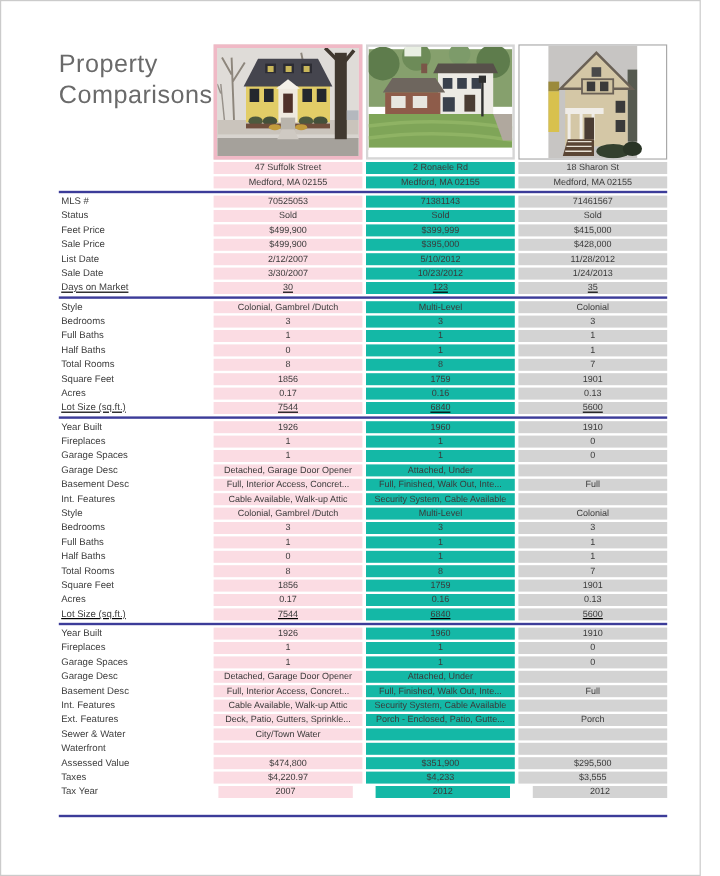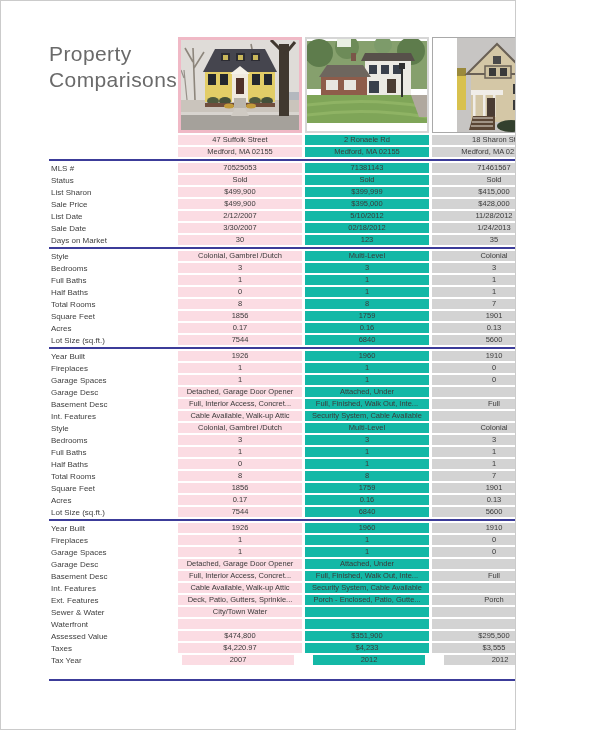--- a/index.html
+++ b/index.html
@@ -1,16 +1,16 @@
 <!DOCTYPE html>
 <html><head>
 <meta charset="utf-8">
 <style>
   html,body{margin:0;padding:0;background:#fff;}
-  .page{width:516px;height:730px;box-sizing:border-box;position:relative;
+  .page{width:584px;height:730px;box-sizing:border-box;position:relative;
         background:#ffffff;border:1px solid #cbcbcb;overflow:hidden;
         font-family:"Liberation Sans",sans-serif;}
   .title-block{position:absolute;left:48px;top:40px;font-size:21px;line-height:26px;
         color:#6a6a6a;letter-spacing:0.4px;font-weight:400;}
   .comparison{position:absolute;left:48px;top:36px;width:507px;}
   .photo-row{display:flex;margin-left:129px;}
   .photo-frame{width:124px;height:96px;box-sizing:border-box;margin-right:3px;overflow:hidden;}
   .photo-frame:last-child{margin-right:0;}
   .pf0{border:3px solid #f0b9c6;background:#e6e2de;}
   .pf1{border:2px solid #d6d6d6;background:#ffffff;}
@@ -18,23 +18,23 @@
   .photo-frame svg{display:block;width:100%;height:100%;}
   .addr-row{display:flex;margin-left:129px;margin-top:2px;}
   .addr-cell{width:124px;height:10px;margin-right:3px;font-size:7.5px;line-height:10px;
         text-align:center;color:#3c3c3c;white-space:nowrap;overflow:hidden;}
   .addr-cell:last-child{margin-right:0;}
   .c0{background:#fbdce3;}
   .c1{background:#14b8a6;}
   .c2{background:#d3d3d3;}
   .table-body{margin-top:2px;border-top:2px solid #3c3c99;border-bottom:2px solid #3c3c99;
         padding-top:2px;padding-bottom:2px;}
-  .t-row{display:flex;align-items:center;margin-bottom:2px;}
+  .t-row{display:flex;margin-bottom:2px;}
   .t-row:last-child{margin-bottom:12px;gap:16px;}
-  .t-row.sep-after{border-bottom:2px solid #3c3c99;padding-bottom:2px;}
+  .t-row.sep-after{border-bottom:2px solid #3c3c99;padding-bottom:2px;text-decoration:underline;}
   .row-label{width:126px;box-sizing:border-box;padding-left:2px;font-size:8px;
         color:#3e3e3e;white-space:nowrap;overflow:hidden;}
   .cell{width:124px;height:10px;margin-left:3px;font-size:7.5px;line-height:10px;
         text-align:center;color:#3a3a3a;white-space:nowrap;overflow:hidden;}
 </style>
 </head>
 <body>
 
 <div class="page">
 
@@ -158,41 +158,41 @@
     <div class="cell c1">71381143</div>
     <div class="cell c2">71461567</div>
   </div>
         <div class="t-row">
     <div class="row-label">Status</div>
     <div class="cell c0">Sold</div>
     <div class="cell c1">Sold</div>
     <div class="cell c2">Sold</div>
   </div>
         <div class="t-row">
-    <div class="row-label">List Sharon</div>
+    <div class="row-label">Feet Price</div>
     <div class="cell c0">$499,900</div>
     <div class="cell c1">$399,999</div>
     <div class="cell c2">$415,000</div>
   </div>
         <div class="t-row">
     <div class="row-label">Sale Price</div>
     <div class="cell c0">$499,900</div>
     <div class="cell c1">$395,000</div>
     <div class="cell c2">$428,000</div>
   </div>
         <div class="t-row">
     <div class="row-label">List Date</div>
     <div class="cell c0">2/12/2007</div>
     <div class="cell c1">5/10/2012</div>
     <div class="cell c2">11/28/2012</div>
   </div>
         <div class="t-row">
     <div class="row-label">Sale Date</div>
     <div class="cell c0">3/30/2007</div>
-    <div class="cell c1">02/18/2012</div>
+    <div class="cell c1">10/23/2012</div>
     <div class="cell c2">1/24/2013</div>
   </div>
         <div class="t-row sep-after">
     <div class="row-label">Days on Market</div>
     <div class="cell c0">30</div>
     <div class="cell c1">123</div>
     <div class="cell c2">35</div>
   </div>
         <div class="t-row">
     <div class="row-label">Style</div>

